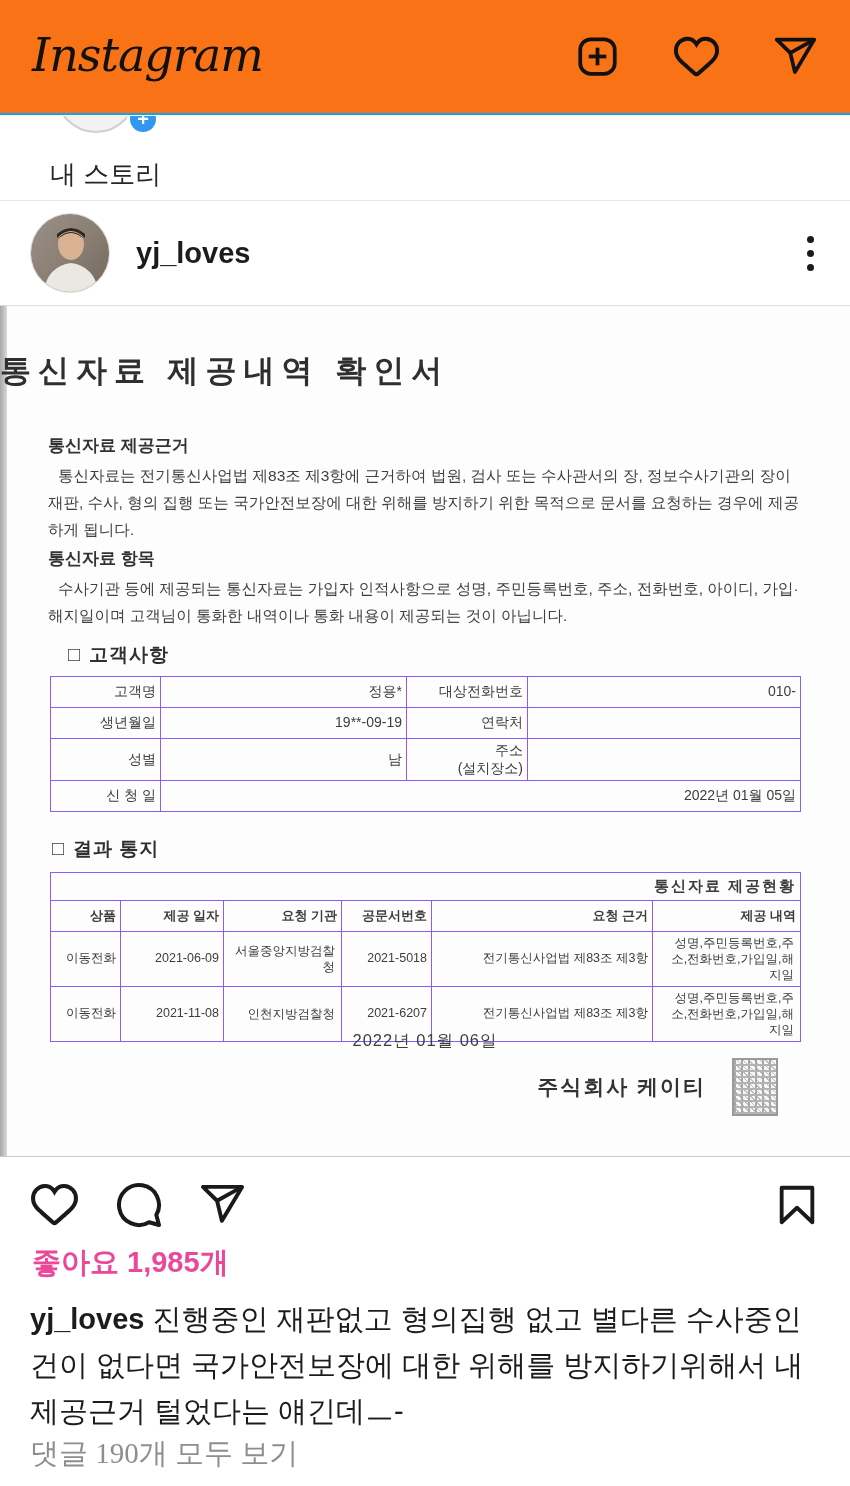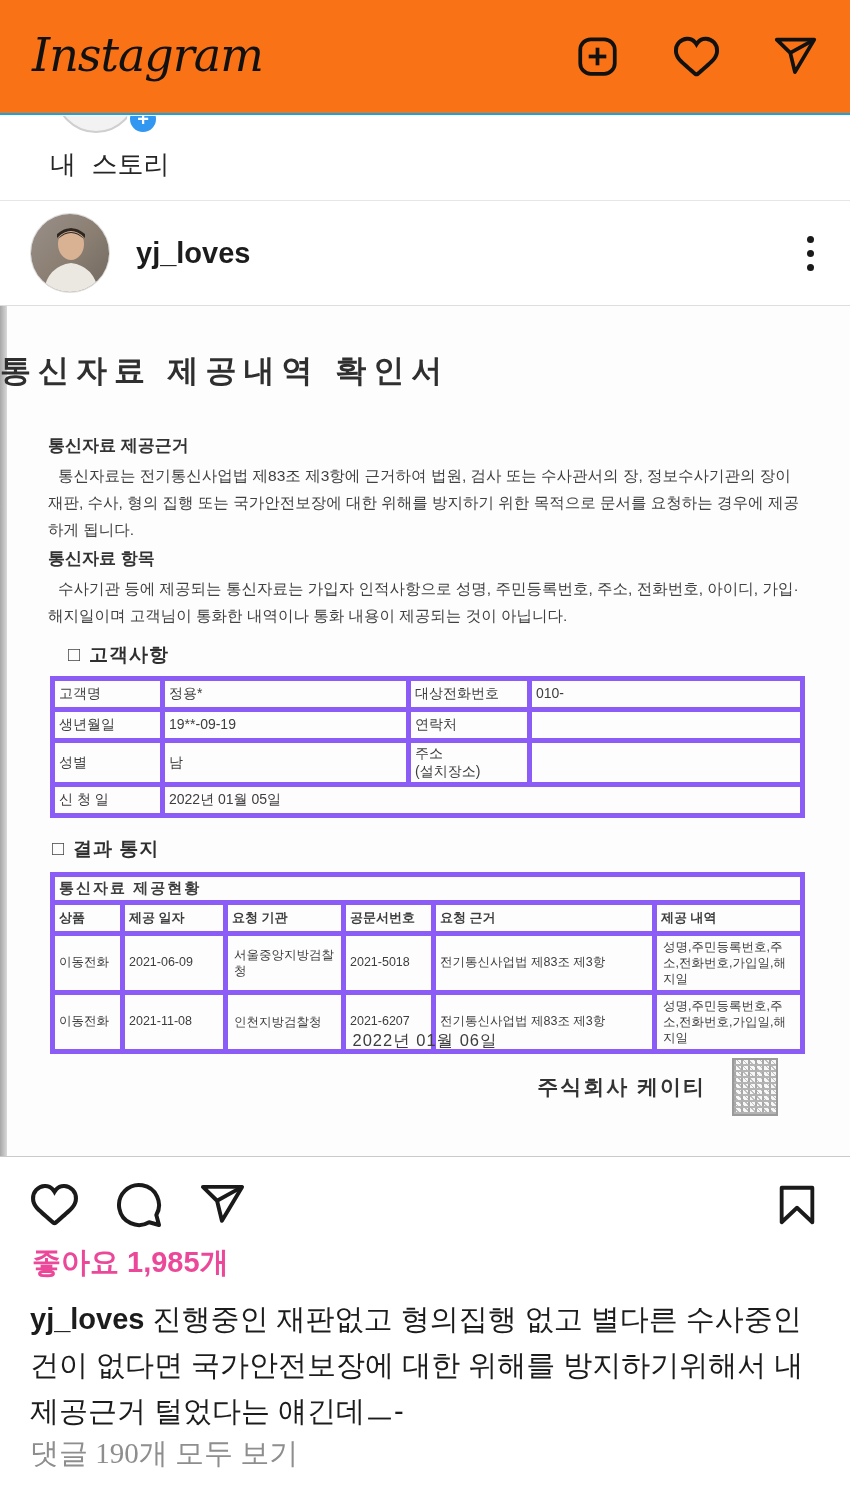--- a/index.html
+++ b/index.html
@@ -31,21 +31,21 @@
   .story-avatar-arc {
     position: absolute; left: 55px; top: -65px; width: 82px; height: 82px;
     border-radius: 50%; border: 2px solid #cfcfcf; background: #f2f2f2;
   }
   .story-add-badge {
     position: absolute; left: 127px; top: -13px; width: 32px; height: 32px;
     border-radius: 50%; background: #3197f0; border: 3px solid #fff;
     display: flex; align-items: center; justify-content: center;
     color: #fff; font-size: 20px; font-weight: 700; line-height: 1;
   }
-  .story-label { position: absolute; left: 50px; top: 31px; font-size: 26px; color: #262626; font-family: Liberation Mono, monospace; }
+  .story-label { position: absolute; left: 50px; top: 41px; font-size: 26px; color: #262626; }
 
   
   .post-header {
     position: absolute; top: 200px; left: 0; width: 850px; height: 105px;
     display: flex; align-items: center; padding: 0 30px;
     border-top: 1px solid #e6e6e6; background: #fff;
   }
   .post-avatar {
     width: 80px; height: 80px; border-radius: 50%; overflow: hidden;
     border: 1px solid #dcdcdc; flex: 0 0 auto;
@@ -80,21 +80,21 @@
     letter-spacing: 1px;
   }
   .doc-box-h .cb { font-weight: 400; margin-right: 8px; font-size: 20px; color: #444; }
 
   table.doc-table {
     position: absolute; left: 50px; width: 750px;
     border-collapse: collapse; table-layout: fixed;
     font-size: 14px; color: #3d3d3d;
   }
   table.doc-table td, table.doc-table th {
-    border: 5px solid #8b5cf6; text-align: left; vertical-align: middle;
+    border: 1px solid #8b5cf6; text-align: right; vertical-align: middle;
     font-weight: 400; padding: 2px 4px; line-height: 1.25;
   }
   table.cust { top: 370px; }
   table.cust tr { height: 31px; }
   table.cust tr.tall { height: 42px; }
   table.res { top: 566px; font-size: 13px; }
   table.res .t-title { height: 28px; font-weight: 700; font-size: 15px; letter-spacing: 2px; }
   table.res .t-head td { height: 31px; font-weight: 700; }
   table.res .t-row td { height: 42px; font-size: 12.5px; }
   table.res .wrap { word-break: break-all; line-height: 16px; padding: 3px 6px; }

